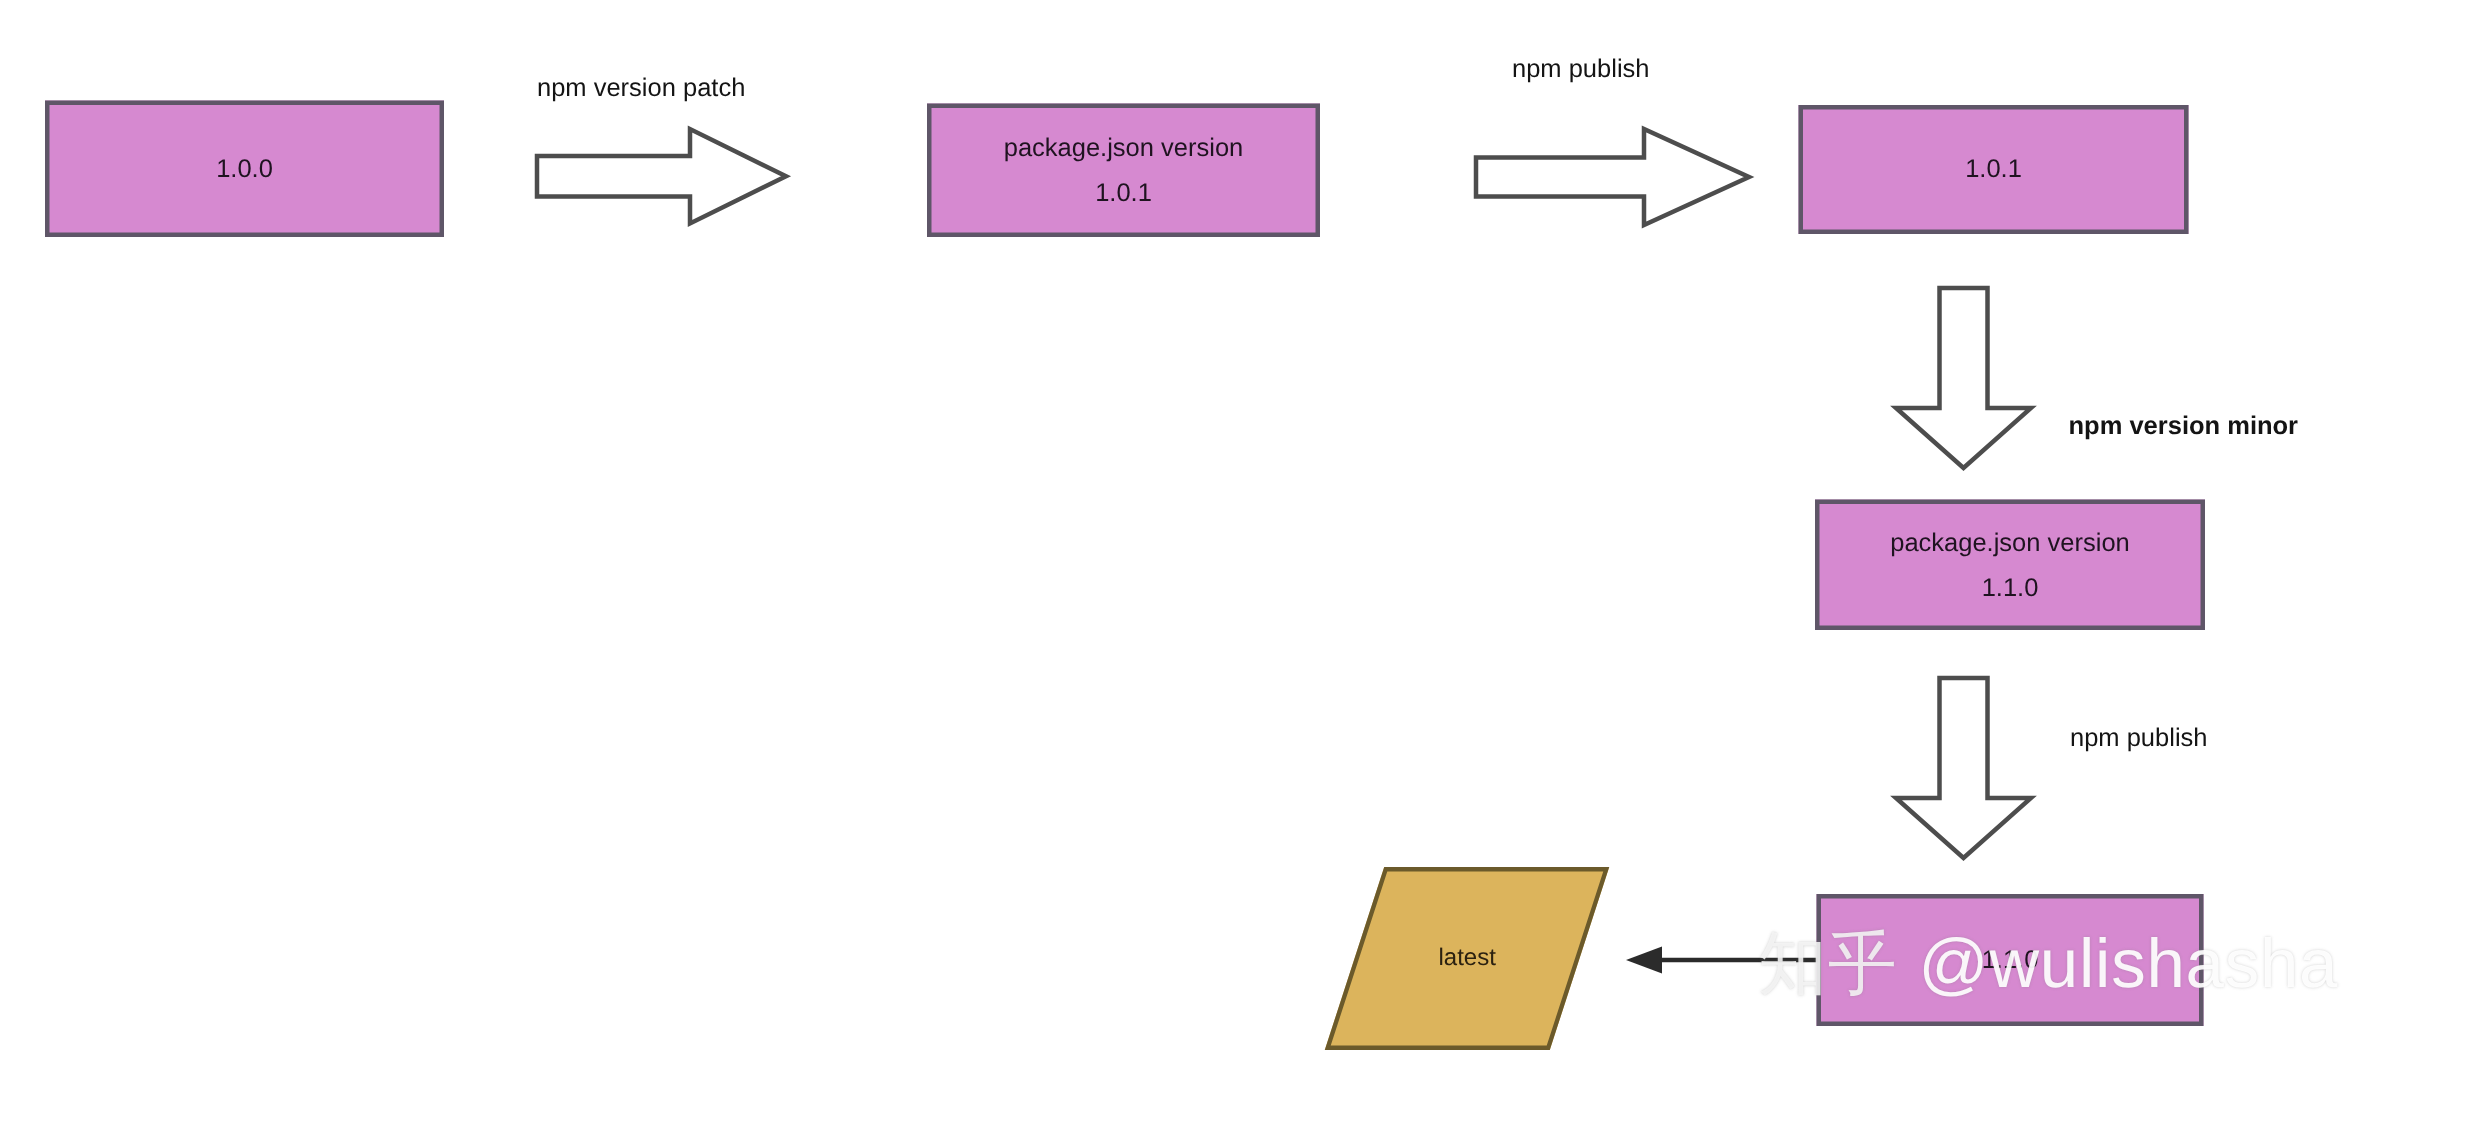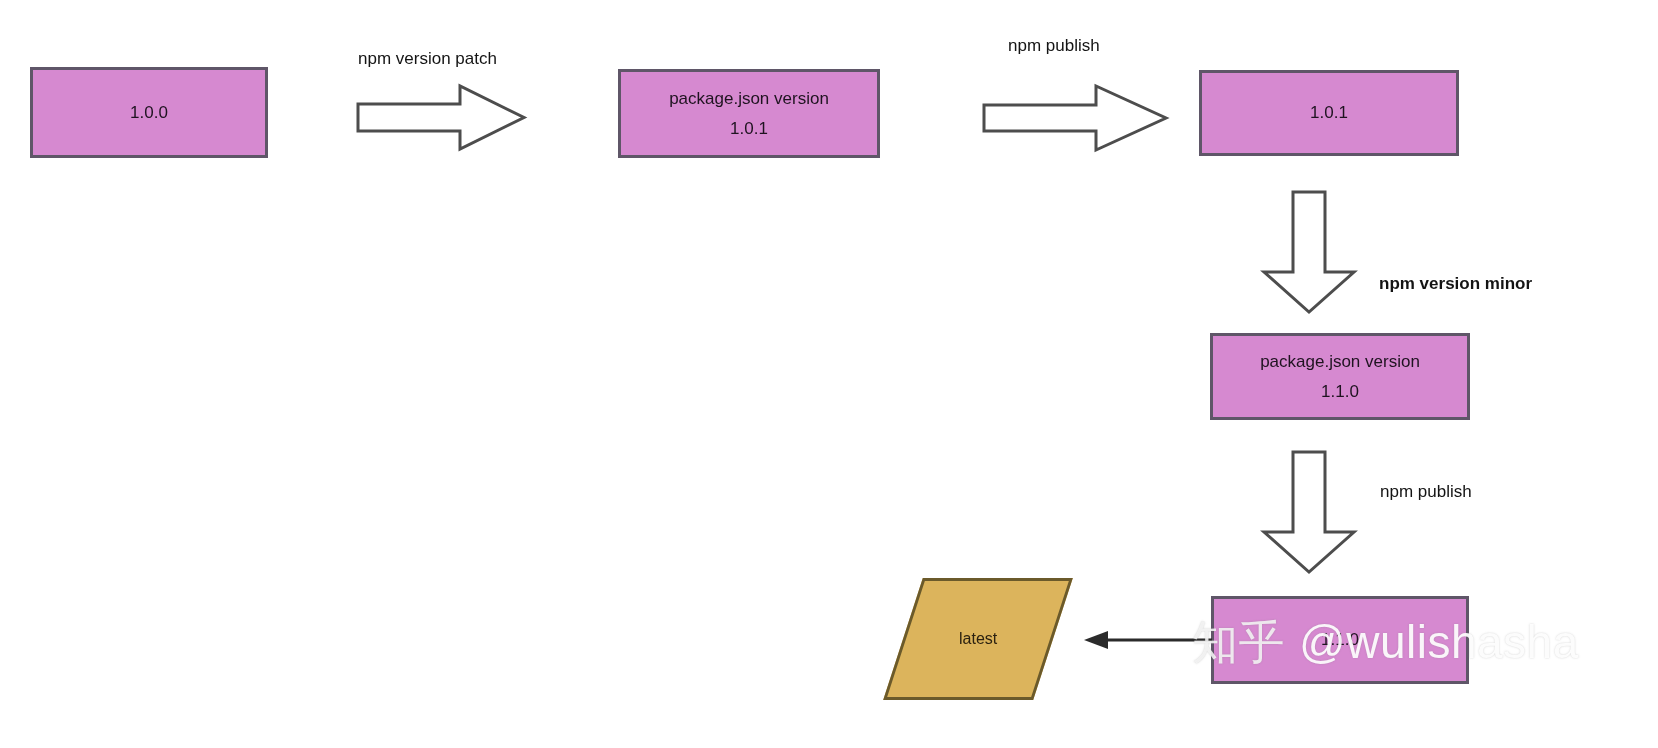--- a/index.html
+++ b/index.html
@@ -89,29 +89,28 @@
     font-size: 46px;
     color: rgba(255,255,255,0.92);
     text-shadow: 0 0 2px rgba(120,120,120,0.35);
     pointer-events: none;
     font-weight: 400;
     letter-spacing: 0.5px;
   }
   .watermark .wm-cn {
     color: rgba(245,245,245,0.88);
     margin-right: 14px;
-    margin-left: 20px;
   }
 </style>
 </head>
 <body>
 
 <div id="canvas">
 
-  <div class="node-box" style="left:30px; top:67px; width:238px; height:91px;">
+  <div class="node-box" style="left:30px; top:67px; width:266px; height:91px;">
     <span class="line">1.0.0</span>
   </div>
 
   <div class="edge-label" style="left:358px; top:37px;margin-top:12px;">npm version patch</div>
 
   <div class="block-arrow" style="left:356px; top:84px; width:170px; height:67px;">
     <svg width="170" height="67" viewBox="0 0 170 67" aria-hidden="true">
       <polygon points="2,20 104,20 104,2 168,33.5 104,65 104,47 2,47"></polygon>
     </svg>
   </div>

